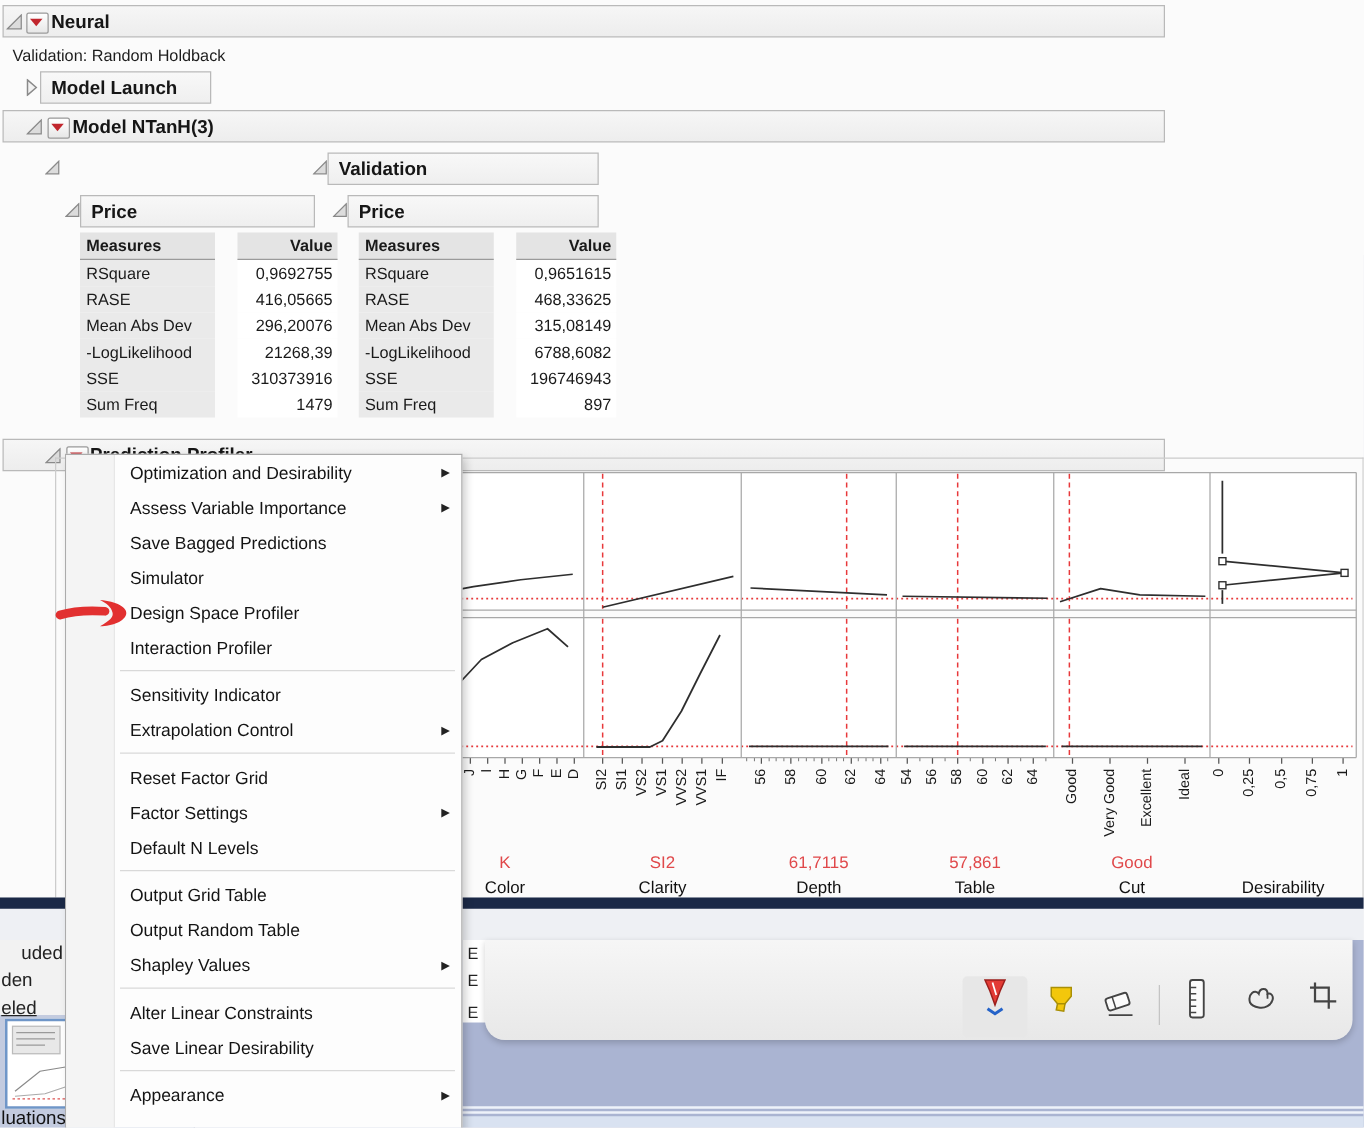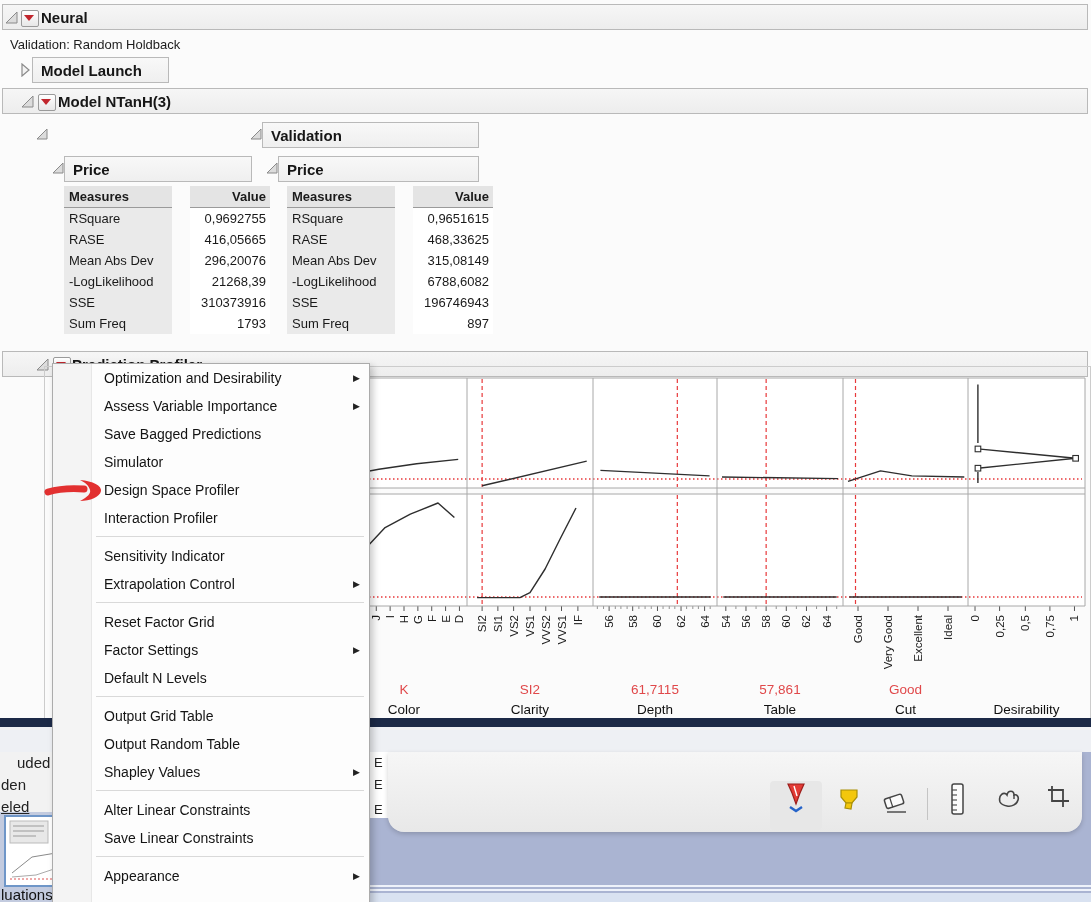--- a/index.html
+++ b/index.html
@@ -2,21 +2,21 @@
 <html><head>
 <meta charset="utf-8">
 <style>
   html,body{margin:0;padding:0;}
   body{width:1091px;height:902px;position:relative;overflow:hidden;
        font-family:"Liberation Sans","DejaVu Sans",sans-serif;background:#eef0f4;}
   #page{position:absolute;inset:0;width:1091px;height:902px;overflow:hidden;}
 
   
   #report{position:absolute;left:0;top:0;width:1091px;height:718px;background:#fbfbfb;}
-  .bar{position:absolute;left:2px;width:1086px;height:26px;background:linear-gradient(#f6f6f6,#ededed);
+  .bar{position:absolute;left:2px;width:930px;height:26px;background:linear-gradient(#f6f6f6,#ededed);
        border:1px solid #b9b9b9;box-sizing:border-box;}
   .bar-title{position:absolute;top:4px;font-size:15px;font-weight:bold;color:#161616;white-space:nowrap;}
   .hdr-box{position:absolute;height:26px;background:linear-gradient(#f8f8f8,#efefef);
        border:1px solid #b9b9b9;box-sizing:border-box;}
   .hdr-title{position:absolute;left:8px;top:4px;font-size:15px;font-weight:bold;color:#161616;white-space:nowrap;}
   .disc{position:absolute;width:14px;height:14px;}
   .note{position:absolute;font-size:13px;color:#1c1c1c;}
   .rtb{position:absolute;width:16px;height:15px;background:linear-gradient(#ffffff,#e7e7e7);
        border:1px solid #9a9a9a;border-radius:2px;}
   .rtb svg{position:absolute;left:2px;top:3px;}
@@ -155,21 +155,21 @@
         <div class="t-row">
           <div class="c-meas">-LogLikelihood</div>
           <div class="c-val">21268,39</div>
         </div>
         <div class="t-row">
           <div class="c-meas">SSE</div>
           <div class="c-val">310373916</div>
         </div>
         <div class="t-row">
           <div class="c-meas">Sum Freq</div>
-          <div class="c-val">1793</div>
+          <div class="c-val">1479</div>
         </div>
       </div>
     <div class="jmp-table" style="left:287px;top:186px;">
         <div class="t-row t-head">
           <div class="c-meas">Measures</div>
           <div class="c-val">Value</div>
         </div>
         <div class="t-row">
           <div class="c-meas">RSquare</div>
           <div class="c-val">0,9651615</div>
@@ -448,21 +448,21 @@
         <div class="msep">
           <div></div>
         </div>
         <div class="mi"><span>Output Grid Table</span></div>
         <div class="mi"><span>Output Random Table</span></div>
         <div class="mi"><span>Shapley Values</span><span class="sub">▶</span></div>
         <div class="msep">
           <div></div>
         </div>
         <div class="mi"><span>Alter Linear Constraints</span></div>
-        <div class="mi"><span>Save Linear Constraints</span></div>
+        <div class="mi"><span>Save Linear Desirability</span></div>
         <div class="msep">
           <div></div>
         </div>
         <div class="mi"><span>Appearance</span><span class="sub">▶</span></div>
       </div>
   </div>
 
   <svg id="arrow-annot" width="72" height="32">
     <path d="M4,14 C14,11 26,10 40,11" stroke="#e23030" stroke-width="7" stroke-linecap="round" fill="none"></path>
     <path d="M36,2 C49,3 58,8 57,13 C56,19 46,23 36,23 C44,18.5 47,15.5 46,12 C45,7.5 41,4.5 36,2 Z" fill="#e23030"></path>

